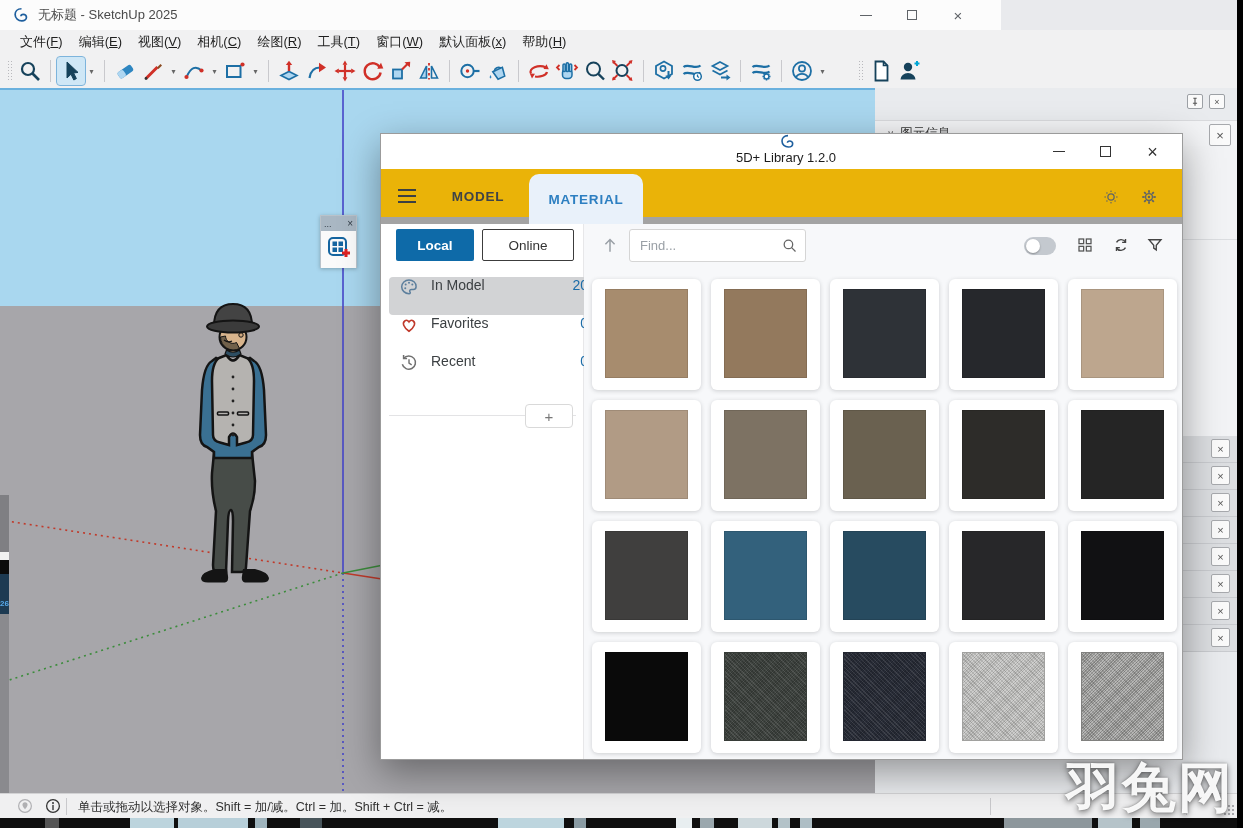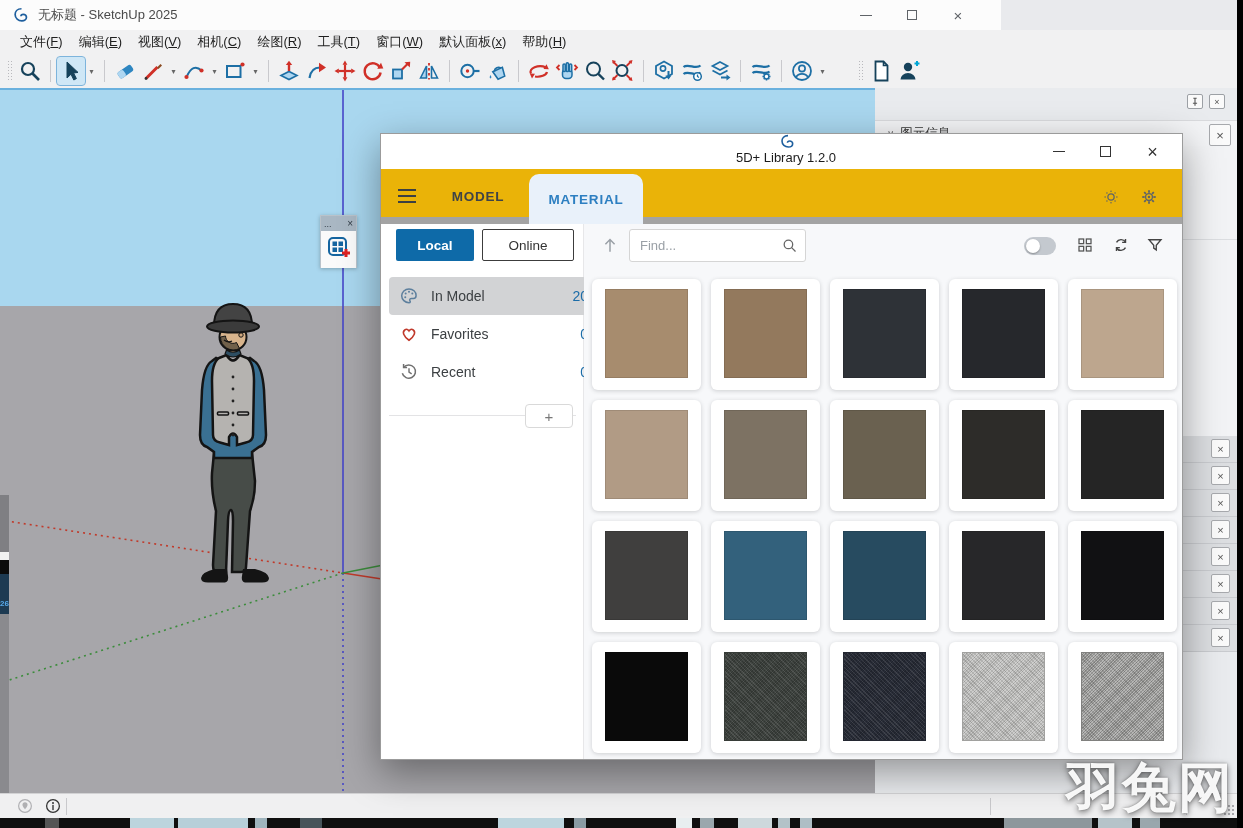--- a/index.html
+++ b/index.html
@@ -83,21 +83,21 @@
   #tab-model { left:52px; width:90px; color:#3f4347; }
   #tab-material { left:148px; width:114px; height:50px; top:5px; background:#e9f1fa; border-radius:10px 10px 0 0; color:#2d7fc1; }
   .hdr-ic { position:absolute; top:19px; width:18px; height:18px; }
   #ic-sun { right:62px; }
   #ic-gear { right:24px; }
 
   #dlg-side { position:absolute; left:0; top:90px; width:203px; bottom:0; background:#fff; border-right:1px solid #e7e7e9; }
   .src-btn { position:absolute; top:5px; height:32px; display:flex; align-items:center; justify-content:center; font-size:13.5px; font-weight:bold; border-radius:2px; }
   #src-local { left:15px; width:78px; background:var(--accent,#0e6aa8); color:#fff; }
   #src-online { left:101px; width:92px; background:#fff; border:1px solid #3c3c3c; color:#333; font-weight:normal; }
-  .nav-row { position:absolute; left:8px; width:213px; height:38px; border-radius:4px; display:flex; align-items:center; }
+  .nav-row { position:absolute; left:8px; width:213px; height:38px; border-radius:4px; display:flex; }
   .nav-row.selected { background:#d2d3d5; }
   .nav-row .nicon { width:20px; height:20px; margin-left:10px; }
   .nav-row .nicon svg { width:20px; height:20px; }
   .nav-row .nlabel { margin-left:12px; font-size:14px; color:#3c4043; flex:1; }
   .nav-row .ncount { margin-right:14px; font-size:14px; color:var(--count-blue,#1b6ca8); }
   #side-divider { position:absolute; left:8px; top:191px; width:187px; height:1px; background:#e3e3e5; }
   #add-btn { position:absolute; left:144px; top:180px; width:48px; height:24px; background:#fff; border:1px solid #d9d9d9; border-radius:4px; color:#777; font-size:15px; display:flex; align-items:center; justify-content:center; }
 
   #dlg-content { position:absolute; left:203px; top:90px; right:0; bottom:0; background:#f7f8fa; overflow:hidden; }
   #up-arrow { position:absolute; left:16px; top:11px; width:20px; height:20px; }
@@ -771,20 +771,21 @@
         </svg>
     </span>
     <span class="sicon" id="sb-info">
       <svg viewBox="0 0 24 24">
           <circle cx="12" cy="12" r="8.5" fill="none" stroke="#333" stroke-width="1.7"></circle>
           <circle cx="12" cy="8" r="1.3" fill="#333"></circle>
           <rect x="11.1" y="10.5" width="1.8" height="7" fill="#333"></rect>
         </svg>
     </span>
     <span id="sb-sep1"></span>
+    <span id="sb-hint">单击或拖动以选择对象。Shift = 加/减。Ctrl = 加。Shift + Ctrl = 减。</span>
     <span id="sb-sep2"></span>
       <span id="sb-sep3"></span>
     <span id="sb-grip"></span>
   </div>
 
   <div id="bottomstrip">
       <div class="thumb" style="left: 45px; width: 14px; background: rgb(85, 85, 85);"></div>
       <div class="thumb" style="left: 130px; width: 44px; background: rgb(188, 212, 221);"></div>
       <div class="thumb" style="left: 178px; width: 70px; background: rgb(183, 207, 217);"></div>
       <div class="thumb" style="left: 255px; width: 12px; background: rgb(159, 180, 189);"></div>

